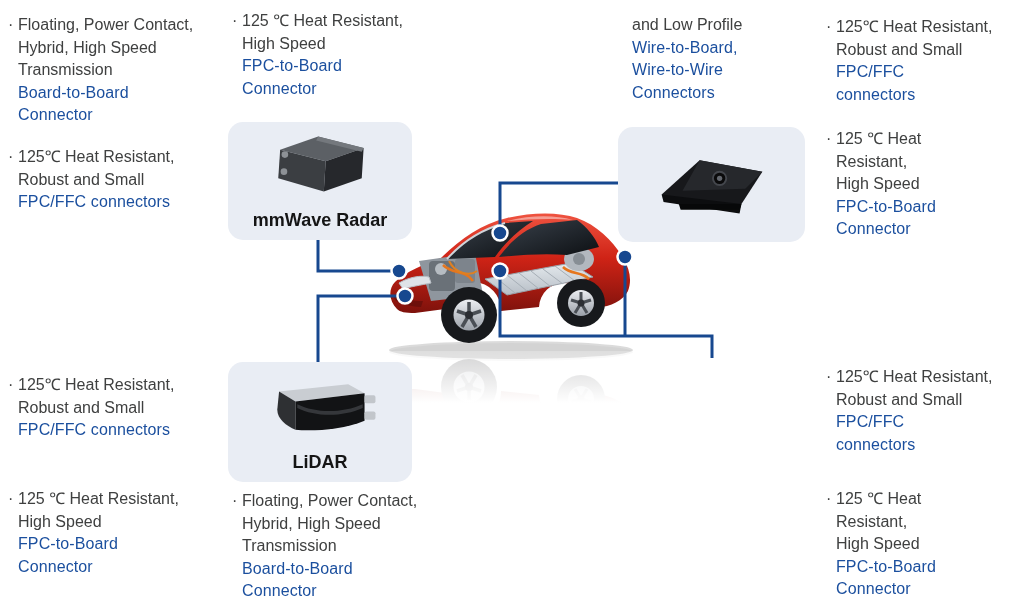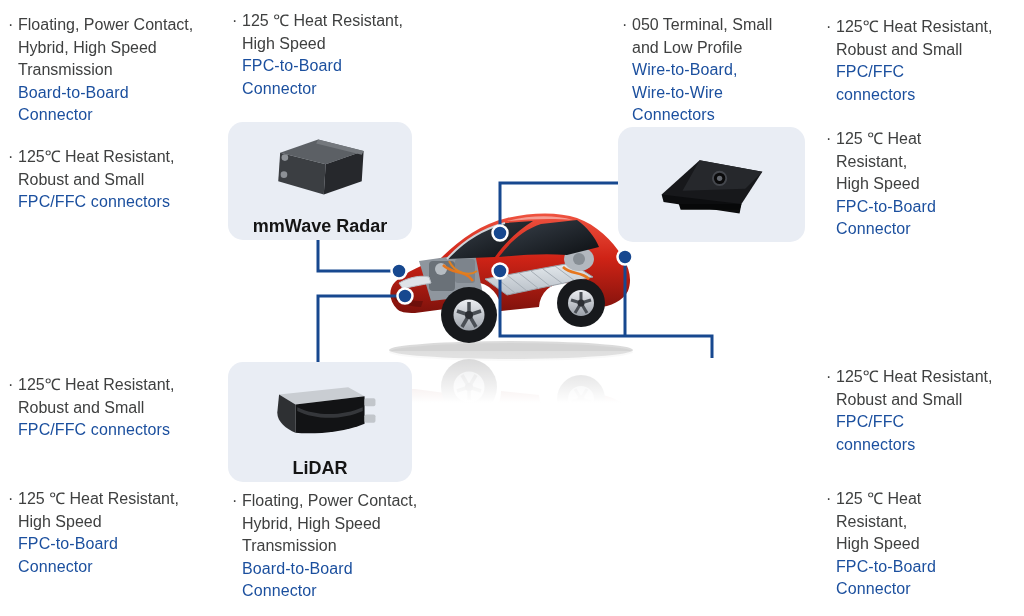--- a/index.html
+++ b/index.html
@@ -23,21 +23,21 @@
   .n7{left:8px;top:374px}
   .n8{left:8px;top:488px}
   .n9{left:232px;top:490px}
   .n10{left:826px;top:366px}
   .n11{left:826px;top:488px}
   
   .devbox{
     position:absolute;background:var(--box-bg,#e9edf4);border-radius:15px;
     display:flex;flex-direction:column;align-items:center;justify-content:flex-end;
   }
-  .devlabel{font-weight:bold;font-size:18px;color:#151515;padding-bottom:3px;white-space:nowrap;}
+  .devlabel{font-weight:bold;font-size:18px;color:#151515;padding-bottom:9px;white-space:nowrap;}
   .devicon{flex:1 1 auto;display:flex;align-items:center;justify-content:center;width:100%;}
   .box-mmwave{left:228px;top:122px;width:184px;height:118px}
   .box-frontcam{left:618px;top:127px;width:187px;height:115px}
   .box-lidar{left:228px;top:362px;width:184px;height:120px}
   .box-rearcam{left:618px;top:356px;width:188px;height:114px}
   
   .wires{position:absolute;left:0;top:0;z-index:3;pointer-events:none;}
   .wire{stroke:var(--wire-blue,#17488f);stroke-width:3;fill:none;}
   .node{fill:var(--wire-blue,#17488f);stroke:#fff;stroke-width:2.5;}
   .devbox{z-index:4;}
@@ -223,21 +223,20 @@
       <div class="ln plain">Robust and Small</div>
       <div class="ln hl">FPC/FFC connectors</div>
     </div>
   <div class="note n3">
       <div class="ln plain first"><span class="bullet">·</span>125 ℃ Heat Resistant,</div>
       <div class="ln plain">High Speed</div>
       <div class="ln hl">FPC-to-Board</div>
       <div class="ln hl">Connector</div>
     </div>
   <div class="note n4">
-      <div class="ln plain first"><span class="bullet">·</span>050 Terminal, Small</div>
       <div class="ln plain">and Low Profile</div>
       <div class="ln hl">Wire-to-Board,</div>
       <div class="ln hl">Wire-to-Wire</div>
       <div class="ln hl">Connectors</div>
     </div>
   <div class="note n5">
       <div class="ln plain first"><span class="bullet">·</span>125℃ Heat Resistant,</div>
       <div class="ln plain">Robust and Small</div>
       <div class="ln hl">FPC/FFC</div>
       <div class="ln hl">connectors</div>

